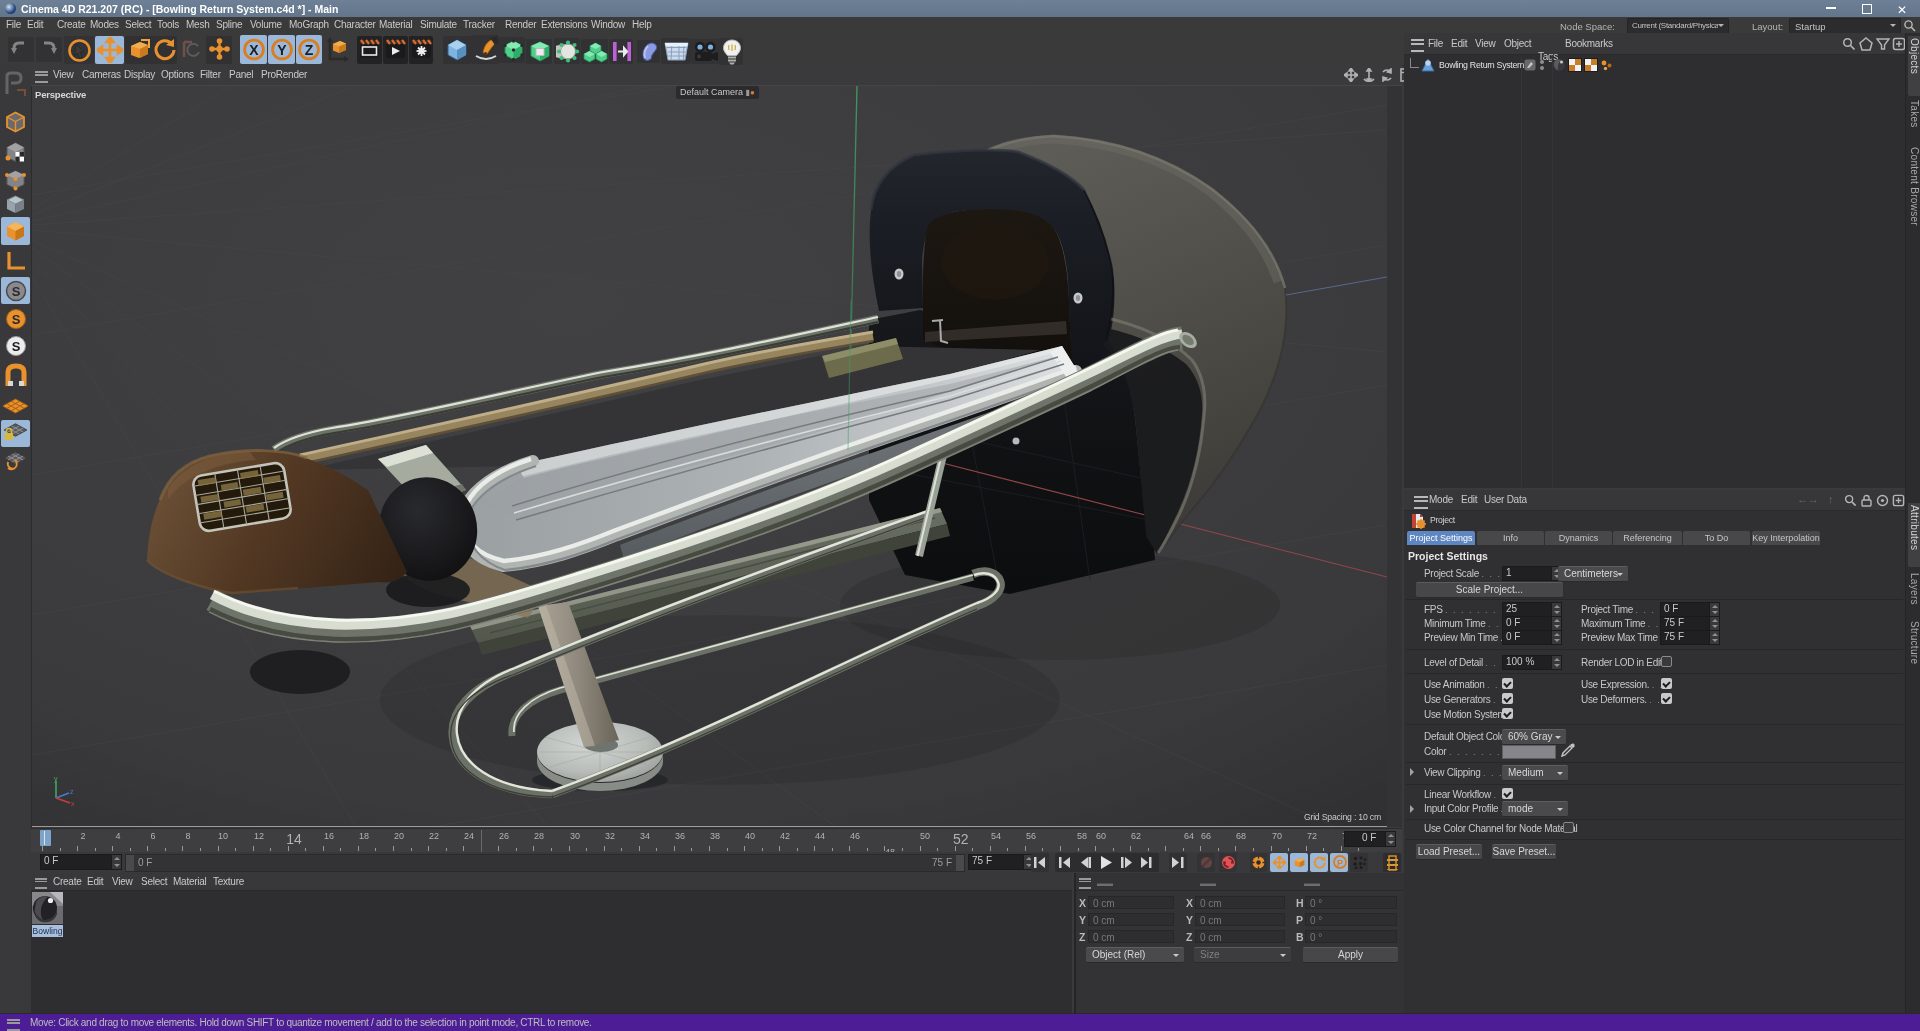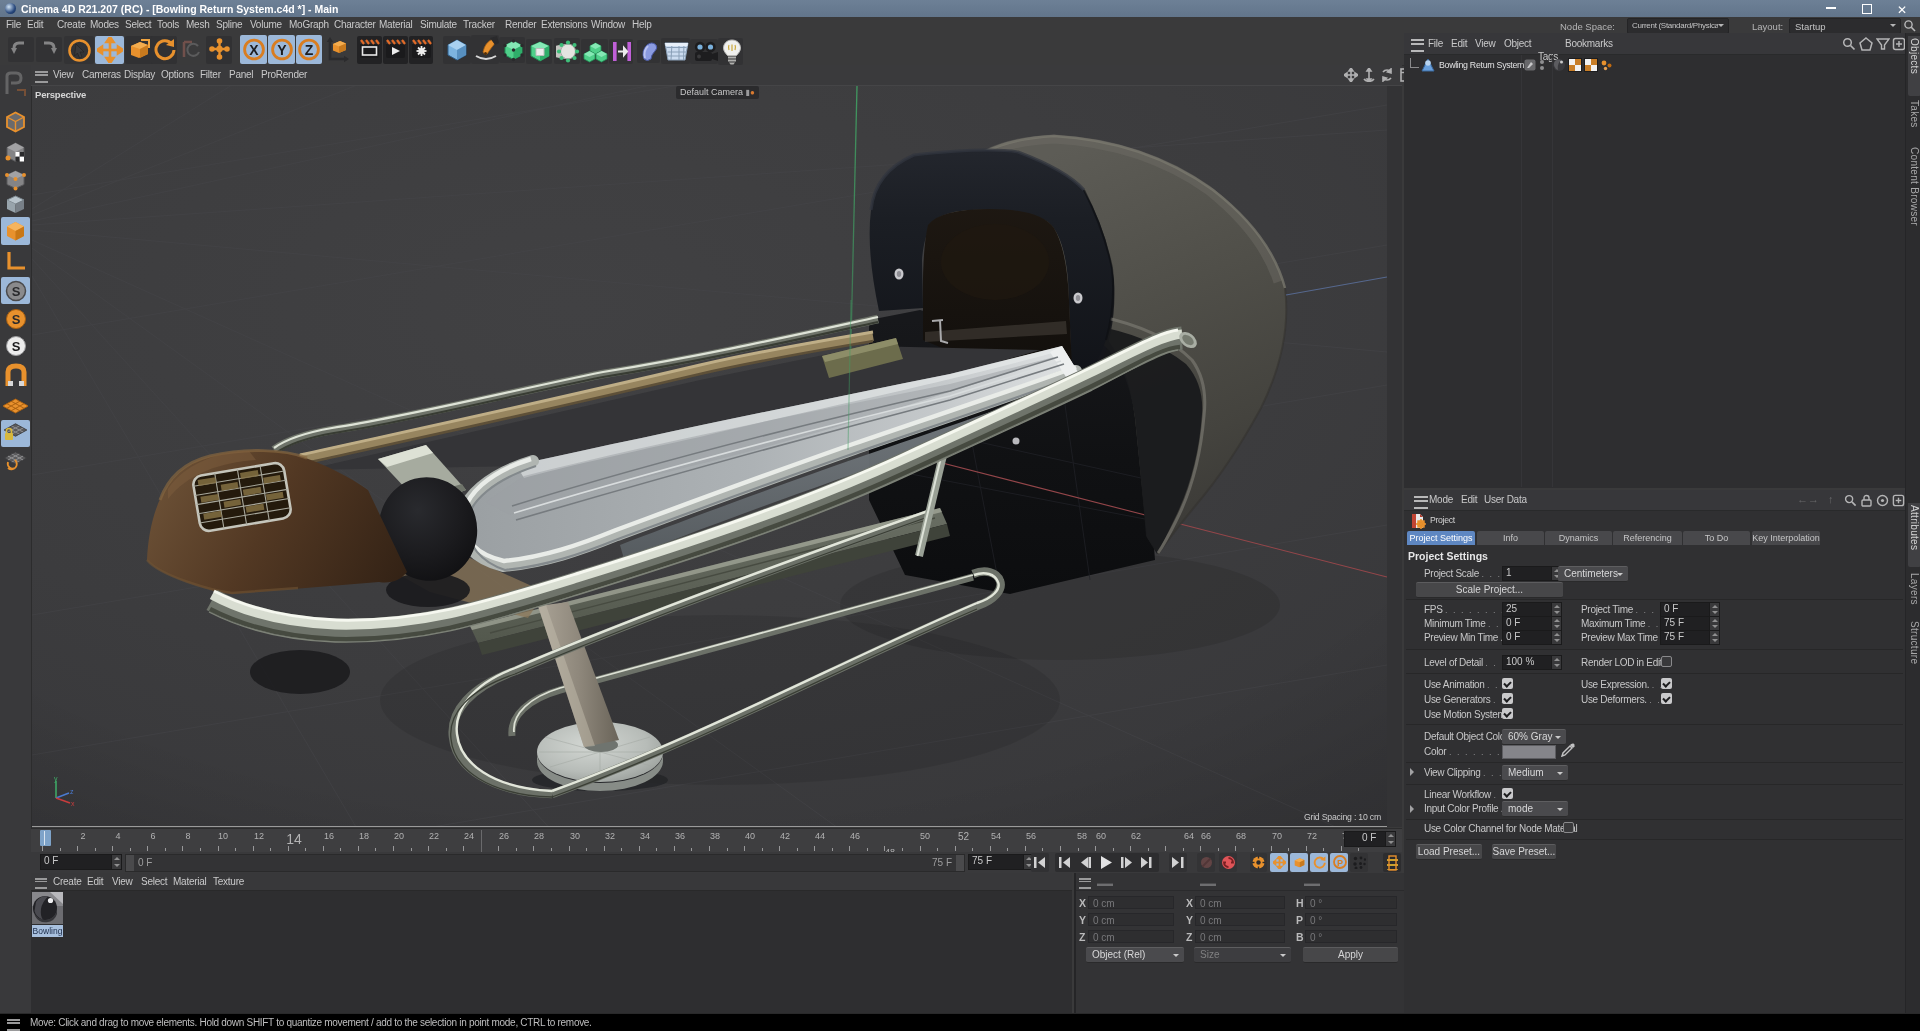--- a/index.html
+++ b/index.html
@@ -678,21 +678,21 @@
     <div class="abs" style="left:571px;top:2px;width:16px;text-align:center;color:#b2b2b3;font-size:9px;">32</div>
     <div class="abs" style="left:606px;top:2px;width:16px;text-align:center;color:#b2b2b3;font-size:9px;">34</div>
     <div class="abs" style="left:641px;top:2px;width:16px;text-align:center;color:#b2b2b3;font-size:9px;">36</div>
     <div class="abs" style="left:676px;top:2px;width:16px;text-align:center;color:#b2b2b3;font-size:9px;">38</div>
     <div class="abs" style="left:711px;top:2px;width:16px;text-align:center;color:#b2b2b3;font-size:9px;">40</div>
     <div class="abs" style="left:746px;top:2px;width:16px;text-align:center;color:#b2b2b3;font-size:9px;">42</div>
     <div class="abs" style="left:781px;top:2px;width:16px;text-align:center;color:#b2b2b3;font-size:9px;">44</div>
     <div class="abs" style="left:816px;top:2px;width:16px;text-align:center;color:#b2b2b3;font-size:9px;">46</div>
     <div class="abs" style="left:851px;top:18px;width:16px;text-align:center;color:#b2b2b3;font-size:9px;">48</div>
     <div class="abs" style="left:886px;top:2px;width:16px;text-align:center;color:#b2b2b3;font-size:9px;">50</div>
-    <div class="abs" style="left:922px;top:2px;width:16px;text-align:right;color:#b2b2b3;font-size:10px;">52</div>
+    <div class="abs" style="left:922px;top:2px;width:16px;text-align:left;color:#b2b2b3;font-size:14px;">52</div>
     <div class="abs" style="left:957px;top:2px;width:16px;text-align:center;color:#b2b2b3;font-size:9px;">54</div>
     <div class="abs" style="left:992px;top:2px;width:16px;text-align:center;color:#b2b2b3;font-size:9px;">56</div>
     <div class="abs" style="left:1027px;top:2px;width:16px;text-align:center;color:#b2b2b3;font-size:9px;margin-left:16px;">58</div>
     <div class="abs" style="left:1062px;top:2px;width:16px;text-align:center;color:#b2b2b3;font-size:9px;">60</div>
     <div class="abs" style="left:1097px;top:2px;width:16px;text-align:center;color:#b2b2b3;font-size:9px;">62</div>
     <div class="abs" style="left:1132px;top:2px;width:16px;text-align:center;color:#b2b2b3;font-size:9px;margin-left:18px;">64</div>
     <div class="abs" style="left:1167px;top:2px;width:16px;text-align:center;color:#b2b2b3;font-size:9px;">66</div>
     <div class="abs" style="left:1202px;top:2px;width:16px;text-align:center;color:#b2b2b3;font-size:9px;">68</div>
     <div class="abs" style="left:1238px;top:2px;width:16px;text-align:center;color:#b2b2b3;font-size:9px;">70</div>
     <div class="abs" style="left:1273px;top:2px;width:16px;text-align:center;color:#b2b2b3;font-size:9px;">72</div>
@@ -1135,18 +1135,18 @@
 </div>
 <div class="abs" id="rstrip" style="left:1905px;top:33px;width:15px;height:980px;background:#2c2c2e;border-left:1px solid #252527;">
   <div class="abs vtab" style="left:2px;top:3px;height:56px;background:#404043;color:#d2d2d3;padding:2px 1px;border-radius:0 0 2px 2px;">Objects</div>
   <div class="abs vtab" style="left:2px;top:65px;padding:2px 1px;">Takes</div>
   <div class="abs vtab" style="left:2px;top:112px;padding:2px 1px;">Content Browser</div>
   <div class="abs vtab" style="left:2px;top:470px;height:60px;background:#404043;color:#d2d2d3;padding:2px 1px;border-radius:0 0 2px 2px;">Attributes</div>
   <div class="abs vtab" style="left:2px;top:538px;padding:2px 1px;">Layers</div>
   <div class="abs vtab" style="left:2px;top:586px;padding:2px 1px;">Structure</div>
 </div>
 
-<div class="abs" style="left:0;top:1013px;width:1920px;height:18px;background:#000000;border-top:1px solid #29292a;">
+<div class="abs" style="left:0;top:1013px;width:1920px;height:18px;background:#4c1d95;border-top:1px solid #29292a;">
   <div class="abs" style="left:7px;top:5px;width:13px;height:8px;border-top:2px solid #9a9a9b;border-bottom:2px solid #9a9a9b;">
       <div style="margin-top:1px;height:2px;background:#9a9a9b;"></div>
     </div>
   <div class="abs txt" style="left:30px;top:3px;font-size:10px;color:#bebebf;">Move: Click and drag to move elements. Hold down SHIFT to quantize movement / add to the selection in point mode, CTRL to remove.</div>
 </div>
 
 </body></html>

